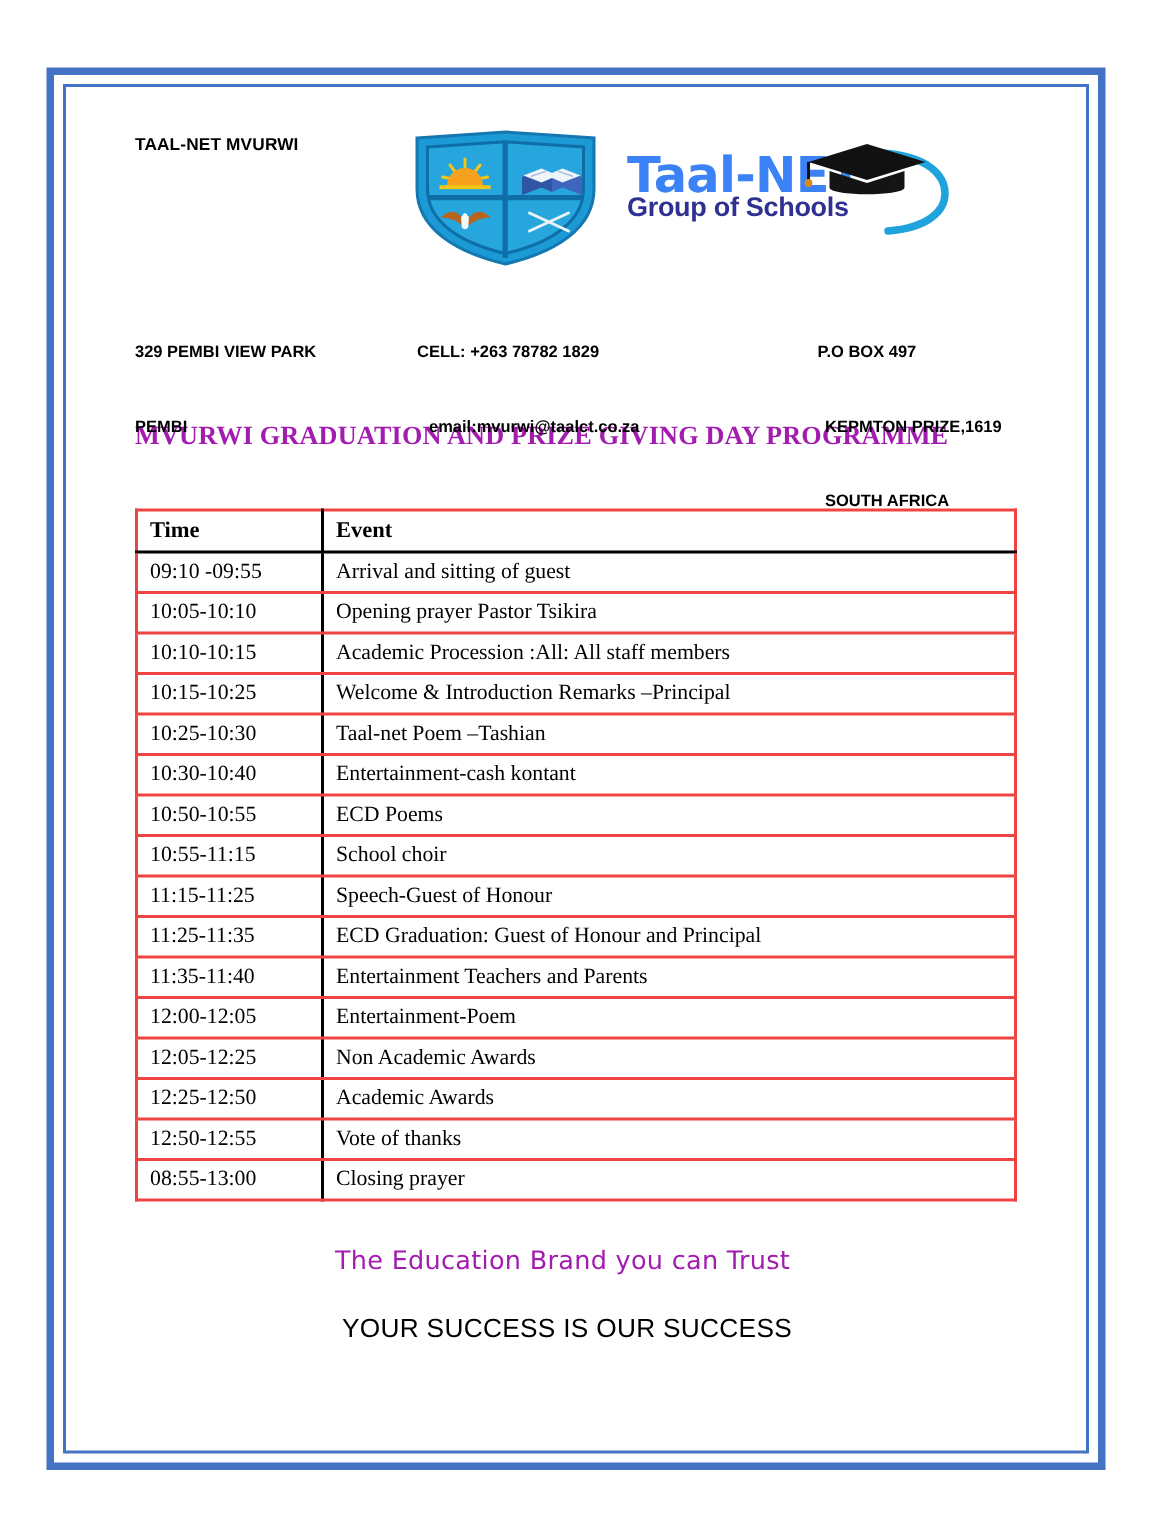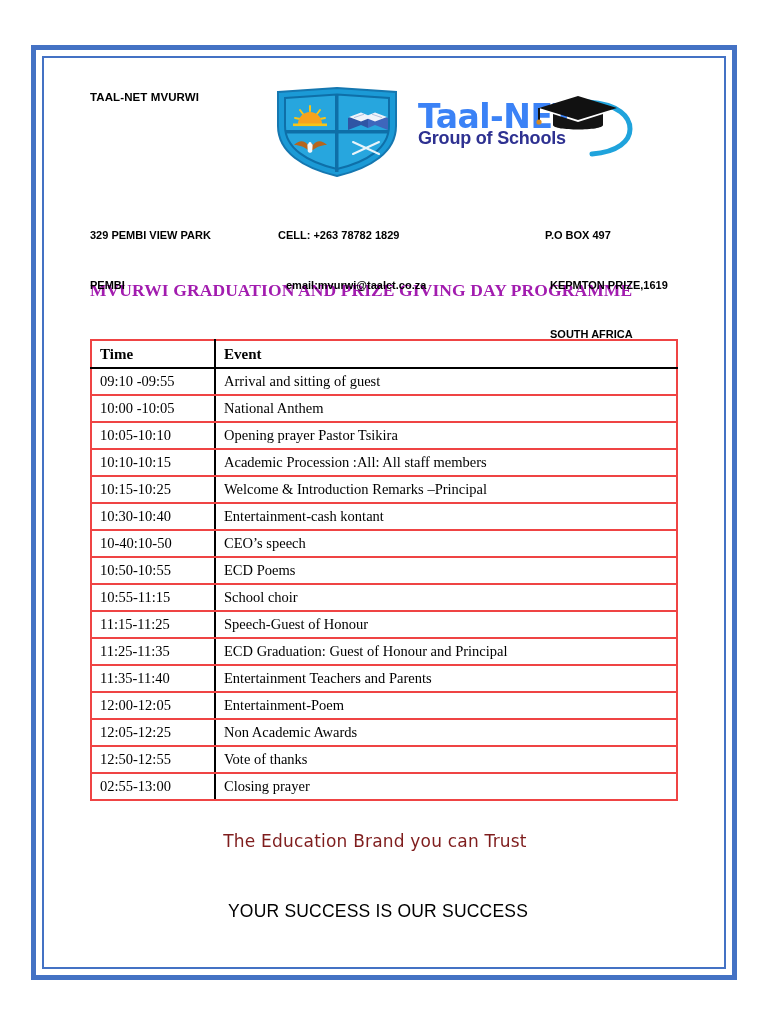--- a/index.html
+++ b/index.html
@@ -196,32 +196,32 @@
   }
   table.programme td.time,
   table.programme th.time {
     border-right: 2px solid #000;
   }
 
   
   .tagline-1 {
     font-family: "DejaVu Sans", sans-serif;
     font-size: 17px;
-    color: #7f1d1d;
+    color: #a21caf;
     text-align: center;
     margin-top: 30px;
     padding-right: 18px;
     letter-spacing: 0.2px;
   }
   .tagline-2 {
     font-family: "Liberation Sans", sans-serif;
     font-size: 17.5px;
     color: #000;
     text-align: center;
-    margin-top: 50px;
+    margin-top: 24px;
     padding-right: 12px;
     letter-spacing: 0.2px;
   }
 </style>
 </head>
 <body>
 
 <div id="page">
 
   <div id="frame-outer"></div>
@@ -334,44 +334,40 @@
           <th class="time">Time</th>
           <th class="event">Event</th>
         </tr>
       </thead>
       <tbody id="programme-body">
           <tr>
             <td class="time">09:10 -09:55</td>
             <td class="event">Arrival and sitting of guest</td>
           </tr>
           <tr>
-            <td class="time">10:00 -10:05</td>
-            <td class="event">National Anthem</td>
-          </tr>
-          <tr>
             <td class="time">10:05-10:10</td>
             <td class="event">Opening prayer Pastor Tsikira</td>
           </tr>
           <tr>
             <td class="time">10:10-10:15</td>
             <td class="event">Academic Procession :All: All staff members</td>
           </tr>
           <tr>
             <td class="time">10:15-10:25</td>
             <td class="event">Welcome &amp; Introduction Remarks –Principal</td>
           </tr>
           <tr>
+            <td class="time">10:25-10:30</td>
+            <td class="event">Taal-net Poem –Tashian</td>
+          </tr>
+          <tr>
             <td class="time">10:30-10:40</td>
             <td class="event">Entertainment-cash kontant</td>
           </tr>
           <tr>
-            <td class="time">10-40:10-50</td>
-            <td class="event">CEO’s speech</td>
-          </tr>
-          <tr>
             <td class="time">10:50-10:55</td>
             <td class="event">ECD Poems</td>
           </tr>
           <tr>
             <td class="time">10:55-11:15</td>
             <td class="event">School choir</td>
           </tr>
           <tr>
             <td class="time">11:15-11:25</td>
             <td class="event">Speech-Guest of Honour</td>
@@ -386,25 +382,29 @@
           </tr>
           <tr>
             <td class="time">12:00-12:05</td>
             <td class="event">Entertainment-Poem</td>
           </tr>
           <tr>
             <td class="time">12:05-12:25</td>
             <td class="event">Non Academic Awards</td>
           </tr>
           <tr>
+            <td class="time">12:25-12:50</td>
+            <td class="event">Academic Awards</td>
+          </tr>
+          <tr>
             <td class="time">12:50-12:55</td>
             <td class="event">Vote of thanks</td>
           </tr>
           <tr>
-            <td class="time">02:55-13:00</td>
+            <td class="time">08:55-13:00</td>
             <td class="event">Closing prayer</td>
           </tr>
         </tbody>
     </table>
 
     <div class="tagline-1">The Education Brand you can Trust</div>
     <div class="tagline-2">YOUR SUCCESS IS OUR SUCCESS</div>
 
   </div>
 </div>

